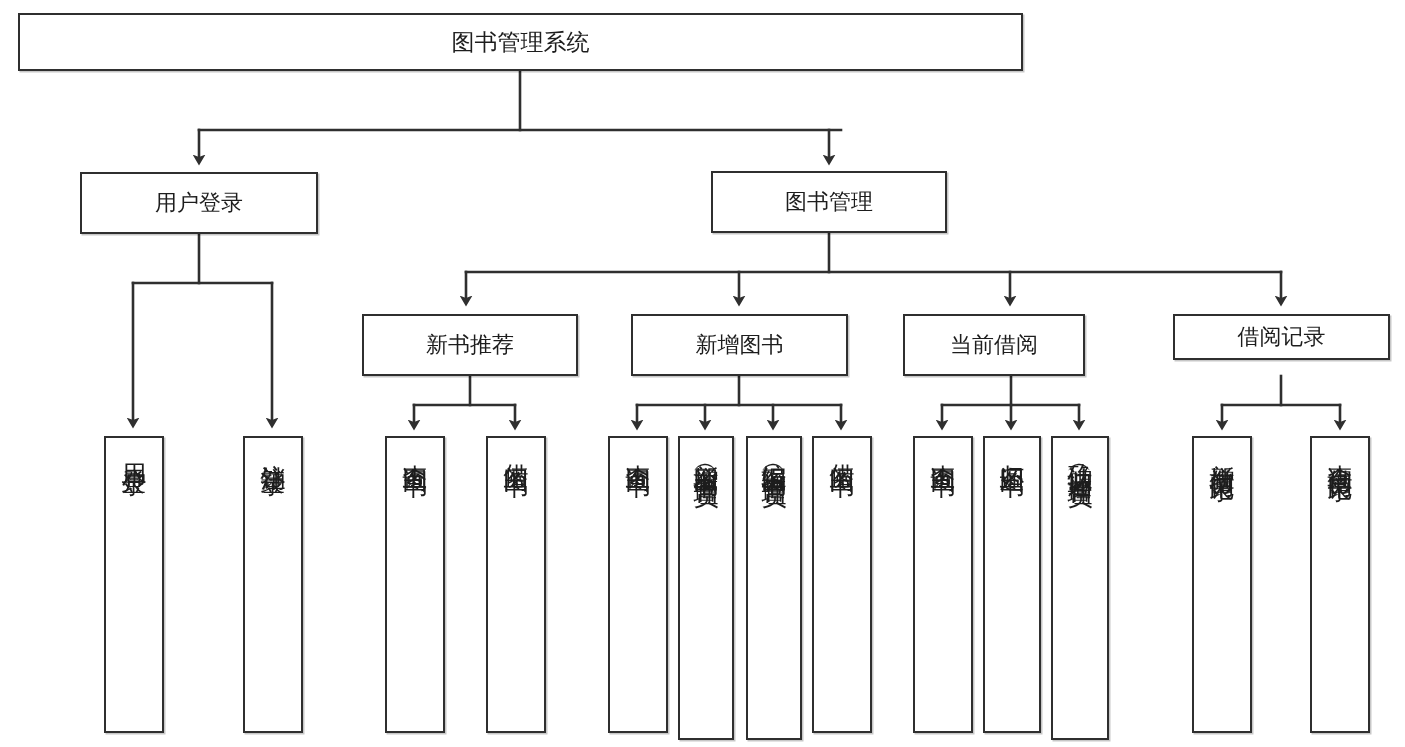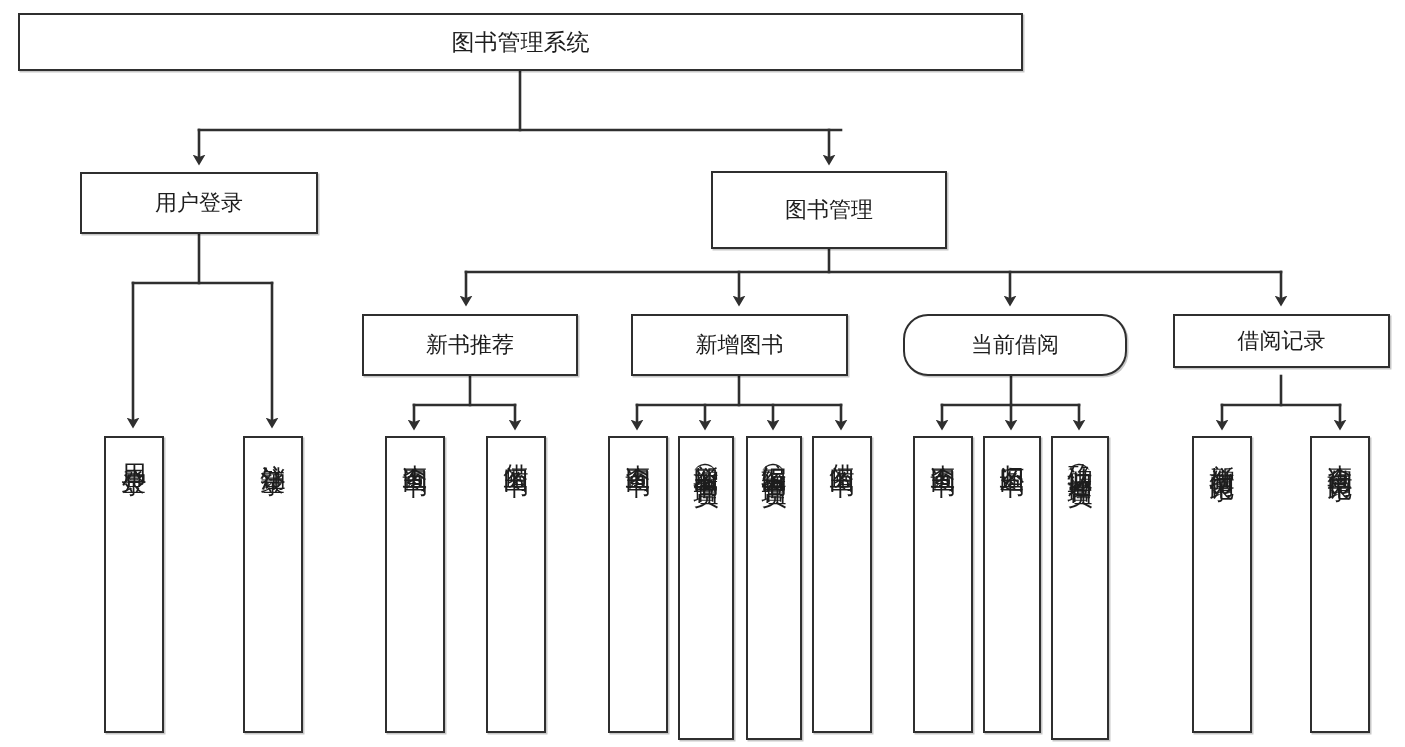--- a/index.html
+++ b/index.html
@@ -123,34 +123,34 @@
     </g>
   </svg>
 
   <div class="node root horiz" style="left:18px; top:13px; width:1005px; height:58px;">
     <span class="label">图书管理系统</span>
   </div>
 
   <div class="node horiz" style="left:80px; top:172px; width:238px; height:62px;">
     <span class="label">用户登录</span>
   </div>
-  <div class="node horiz" style="left:711px; top:171px; width:236px; height:78px;">
+  <div class="node horiz" style="left:711px; top:171px; width:236px; height:62px;">
     <span class="label">图书管理</span>
   </div>
 
   <div class="node horiz" style="left:362px; top:314px; width:216px; height:62px;">
     <span class="label">新书推荐</span>
   </div>
   <div class="node horiz" style="left:631px; top:314px; width:217px; height:62px;">
     <span class="label">新增图书</span>
   </div>
-  <div class="node horiz" style="left:903px; top:314px; width:224px; height:62px;border-radius:25px;">
+  <div class="node horiz" style="left:903px; top:314px; width:182px; height:62px;">
     <span class="label">当前借阅</span>
   </div>
-  <div class="node horiz" style="left:1173px; top:314px; width:217px; height:54px;">
+  <div class="node horiz" style="left:1173px; top:314px; width:217px; height:46px;">
     <span class="label">借阅记录</span>
   </div>
 
   <div class="node vert" style="left:104px; top:436px; width:60px; height:297px;">
     <span class="label">用户登录</span>
   </div>
   <div class="node vert" style="left:243px; top:436px; width:60px; height:297px;">
     <span class="label">注销登录</span>
   </div>
 

